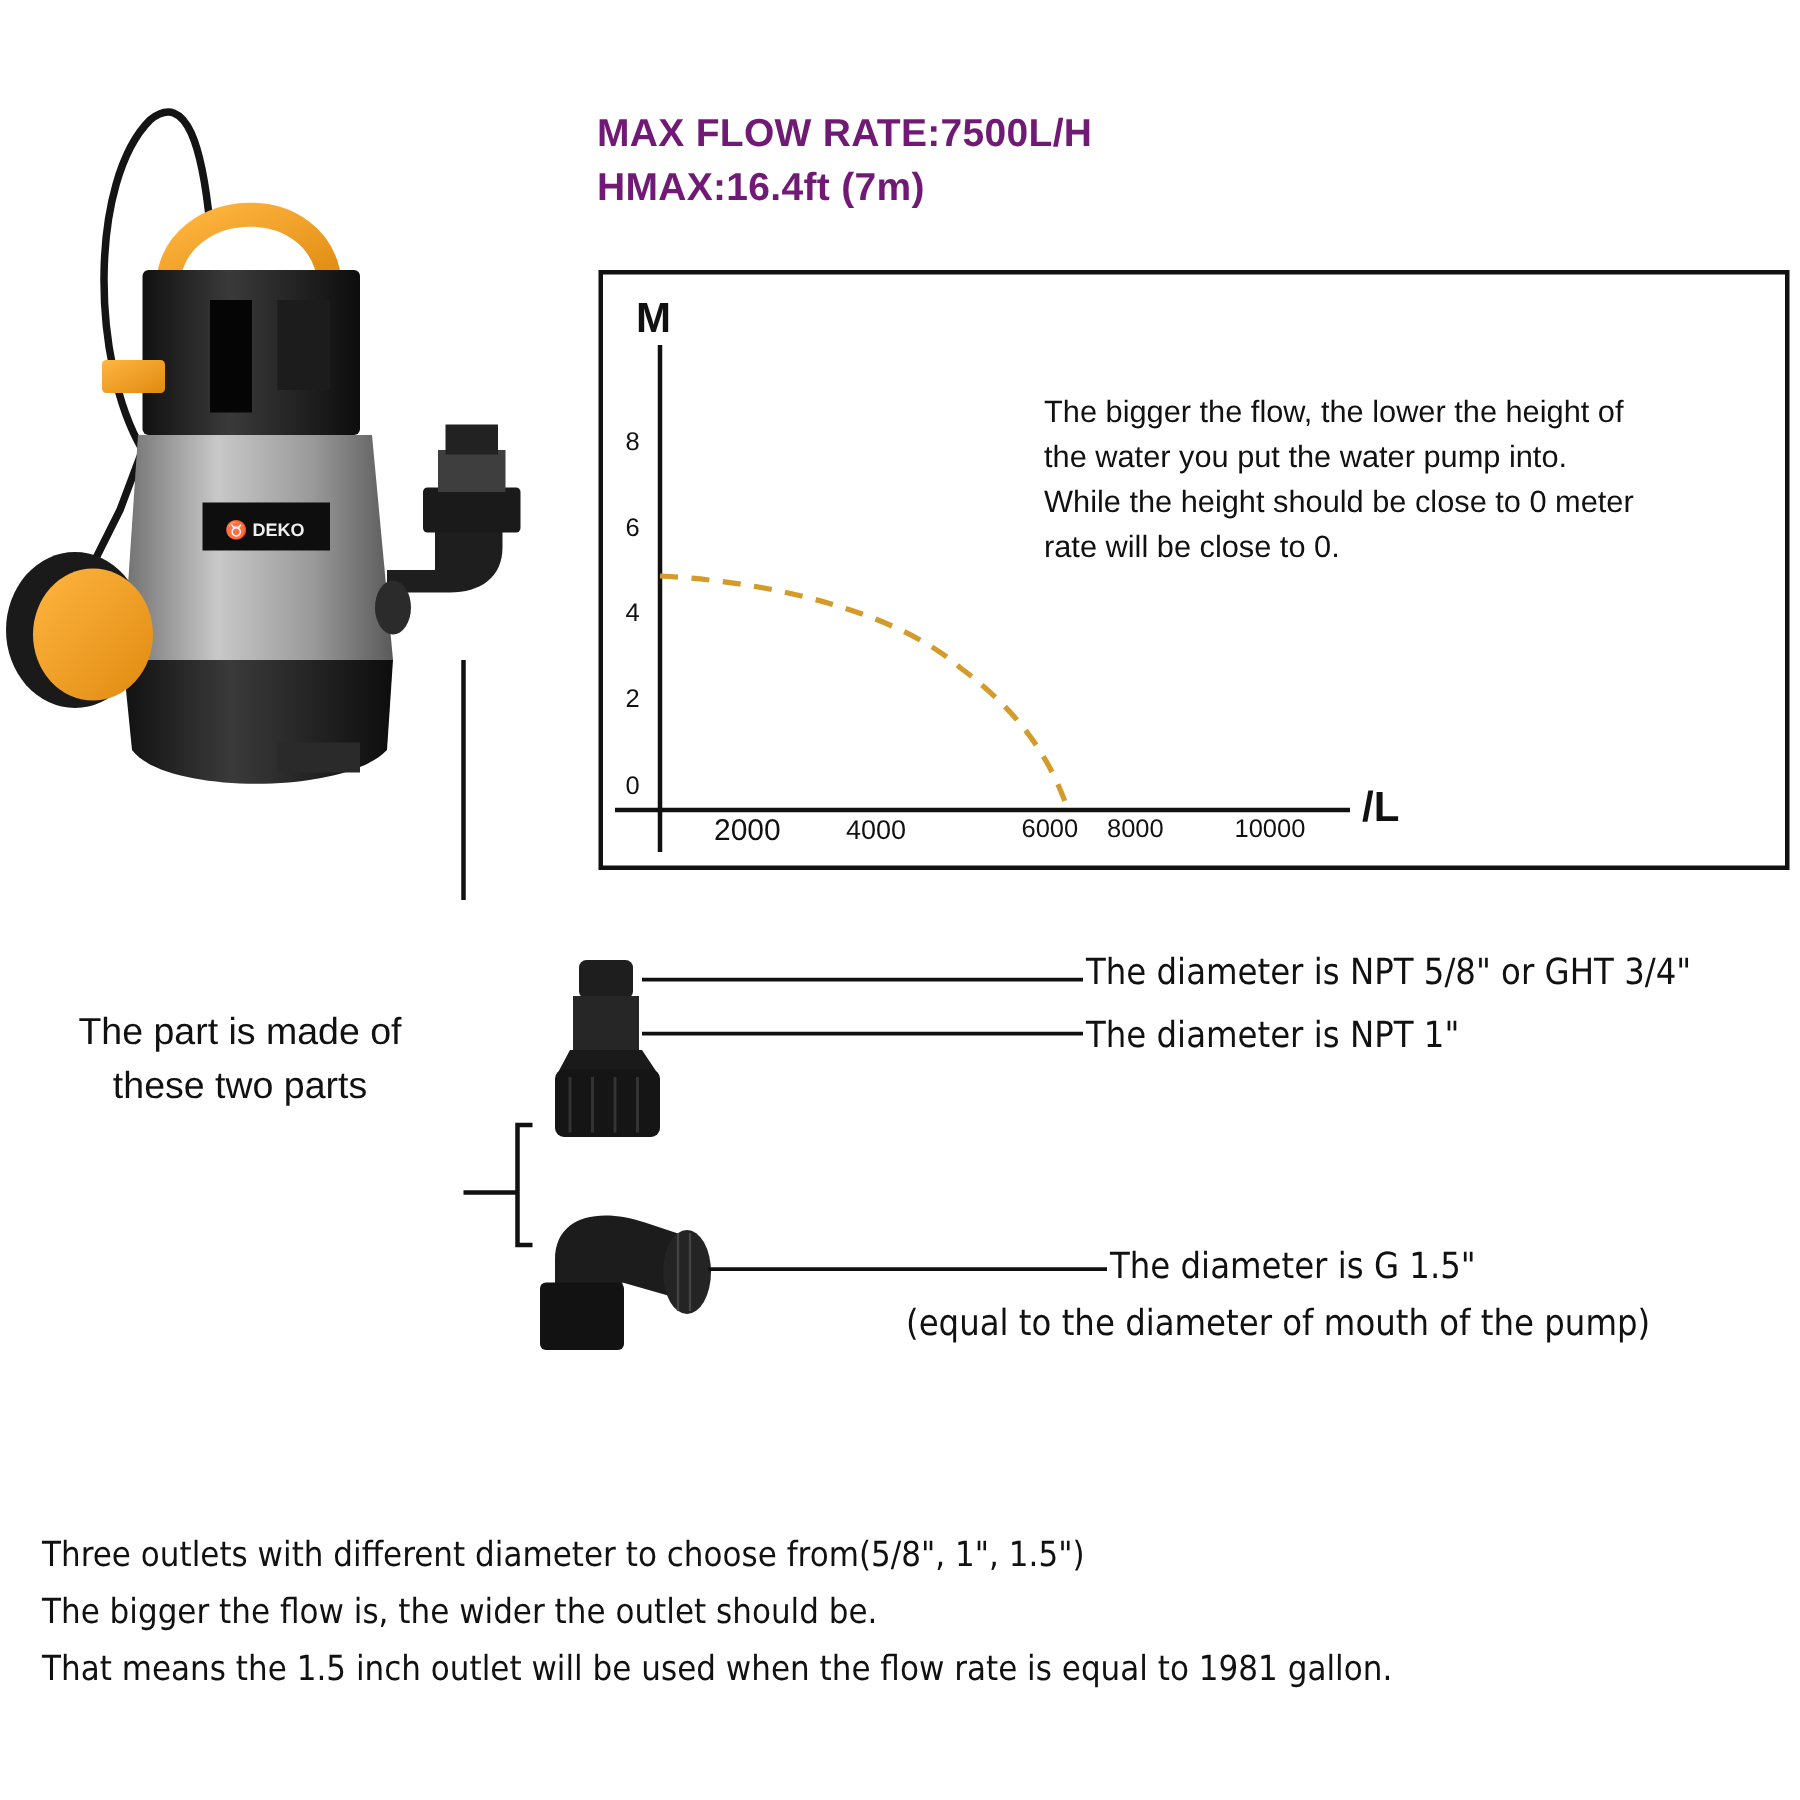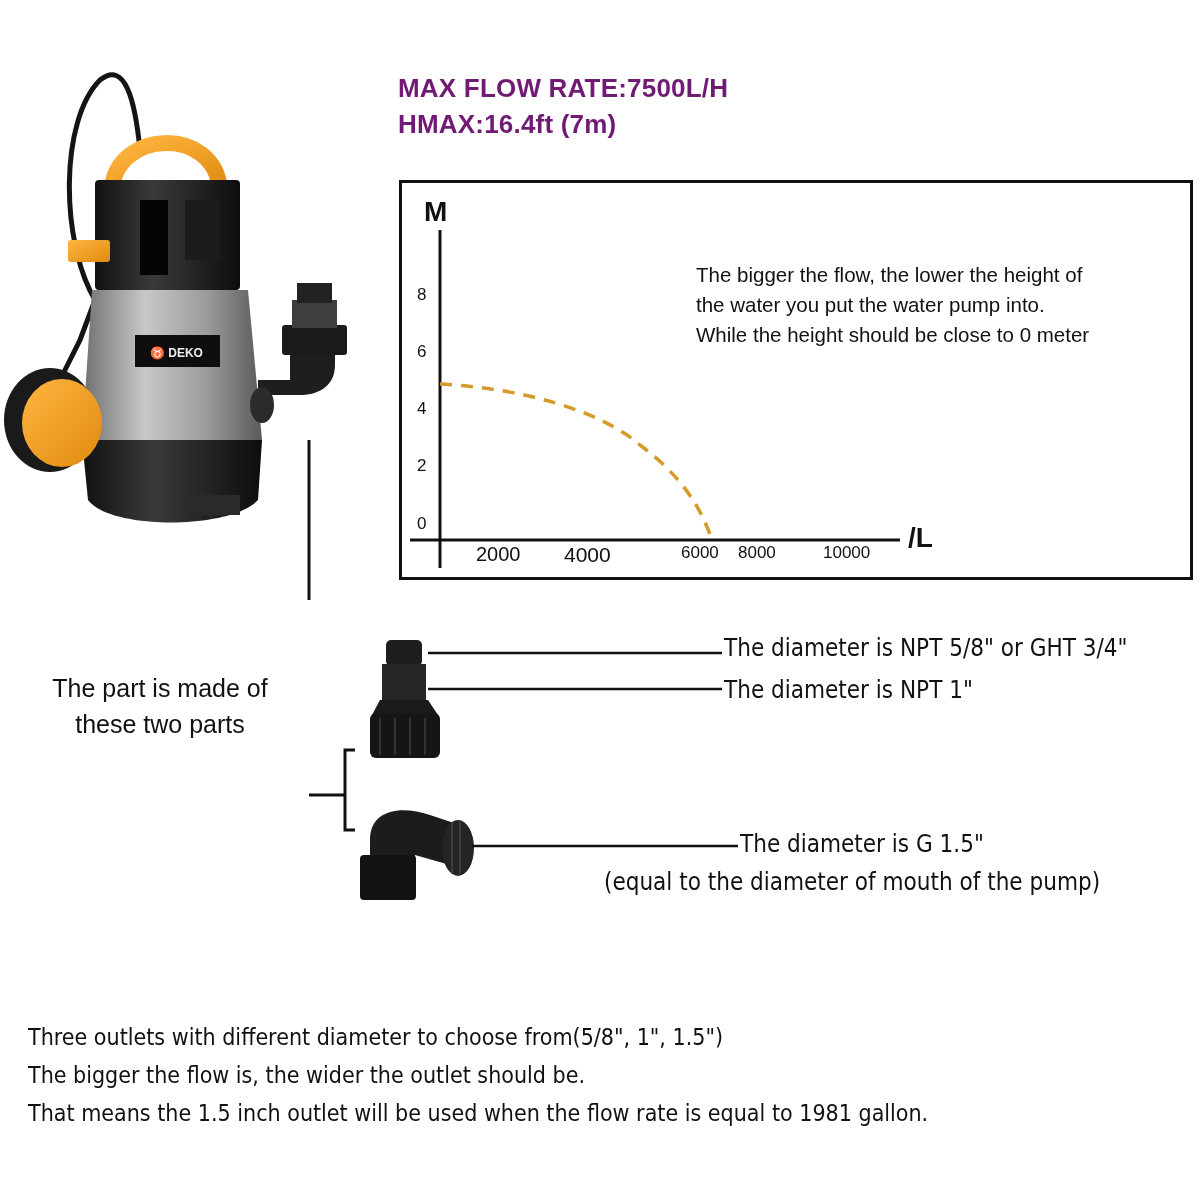--- a/index.html
+++ b/index.html
@@ -82,29 +82,30 @@
 <div class="abs" style="left:424px;top:196px;font-weight:bold;font-size:28px;">M</div>
 <div class="abs" style="left:908px;top:522px;font-weight:bold;font-size:28px;">/L</div>
 
 <div class="abs" style="left:417px;top:285px;font-size:17px;">8</div>
 <div class="abs" style="left:417px;top:342px;font-size:17px;">6</div>
 <div class="abs" style="left:417px;top:399px;font-size:17px;">4</div>
 <div class="abs" style="left:417px;top:456px;font-size:17px;">2</div>
 <div class="abs" style="left:417px;top:514px;font-size:17px;">0</div>
 
 <div class="abs" style="left:476px;top:543px;font-size:20px;">2000</div>
-<div class="abs" style="left:564px;top:543px;font-size:21px;">4000</div>
+<div class="abs" style="left:564px;top:543px;font-size:18px;">4000</div>
 <div class="abs" style="left:650px;top:543px;font-size:17px;margin-left:31px;">6000</div>
 <div class="abs" style="left:738px;top:543px;font-size:17px;">8000</div>
 <div class="abs" style="left:823px;top:543px;font-size:17px;">10000</div>
 
 <div class="abs chart-note">
   <div>The bigger the flow, the lower the height of</div>
   <div>the water you put the water pump into.</div>
   <div>While the height should be close to 0 meter</div>
+  <div>rate will be close to 0.</div>
 </div>
 
 <div class="abs part-label">
   <div>The part is made of</div>
   <div>these two parts</div>
 </div>
 
 <svg class="abs" style="left:0;top:600px" width="1200" height="320">
 
   <line x1="309" y1="195" x2="345" y2="195" stroke="#111" stroke-width="3"></line>

